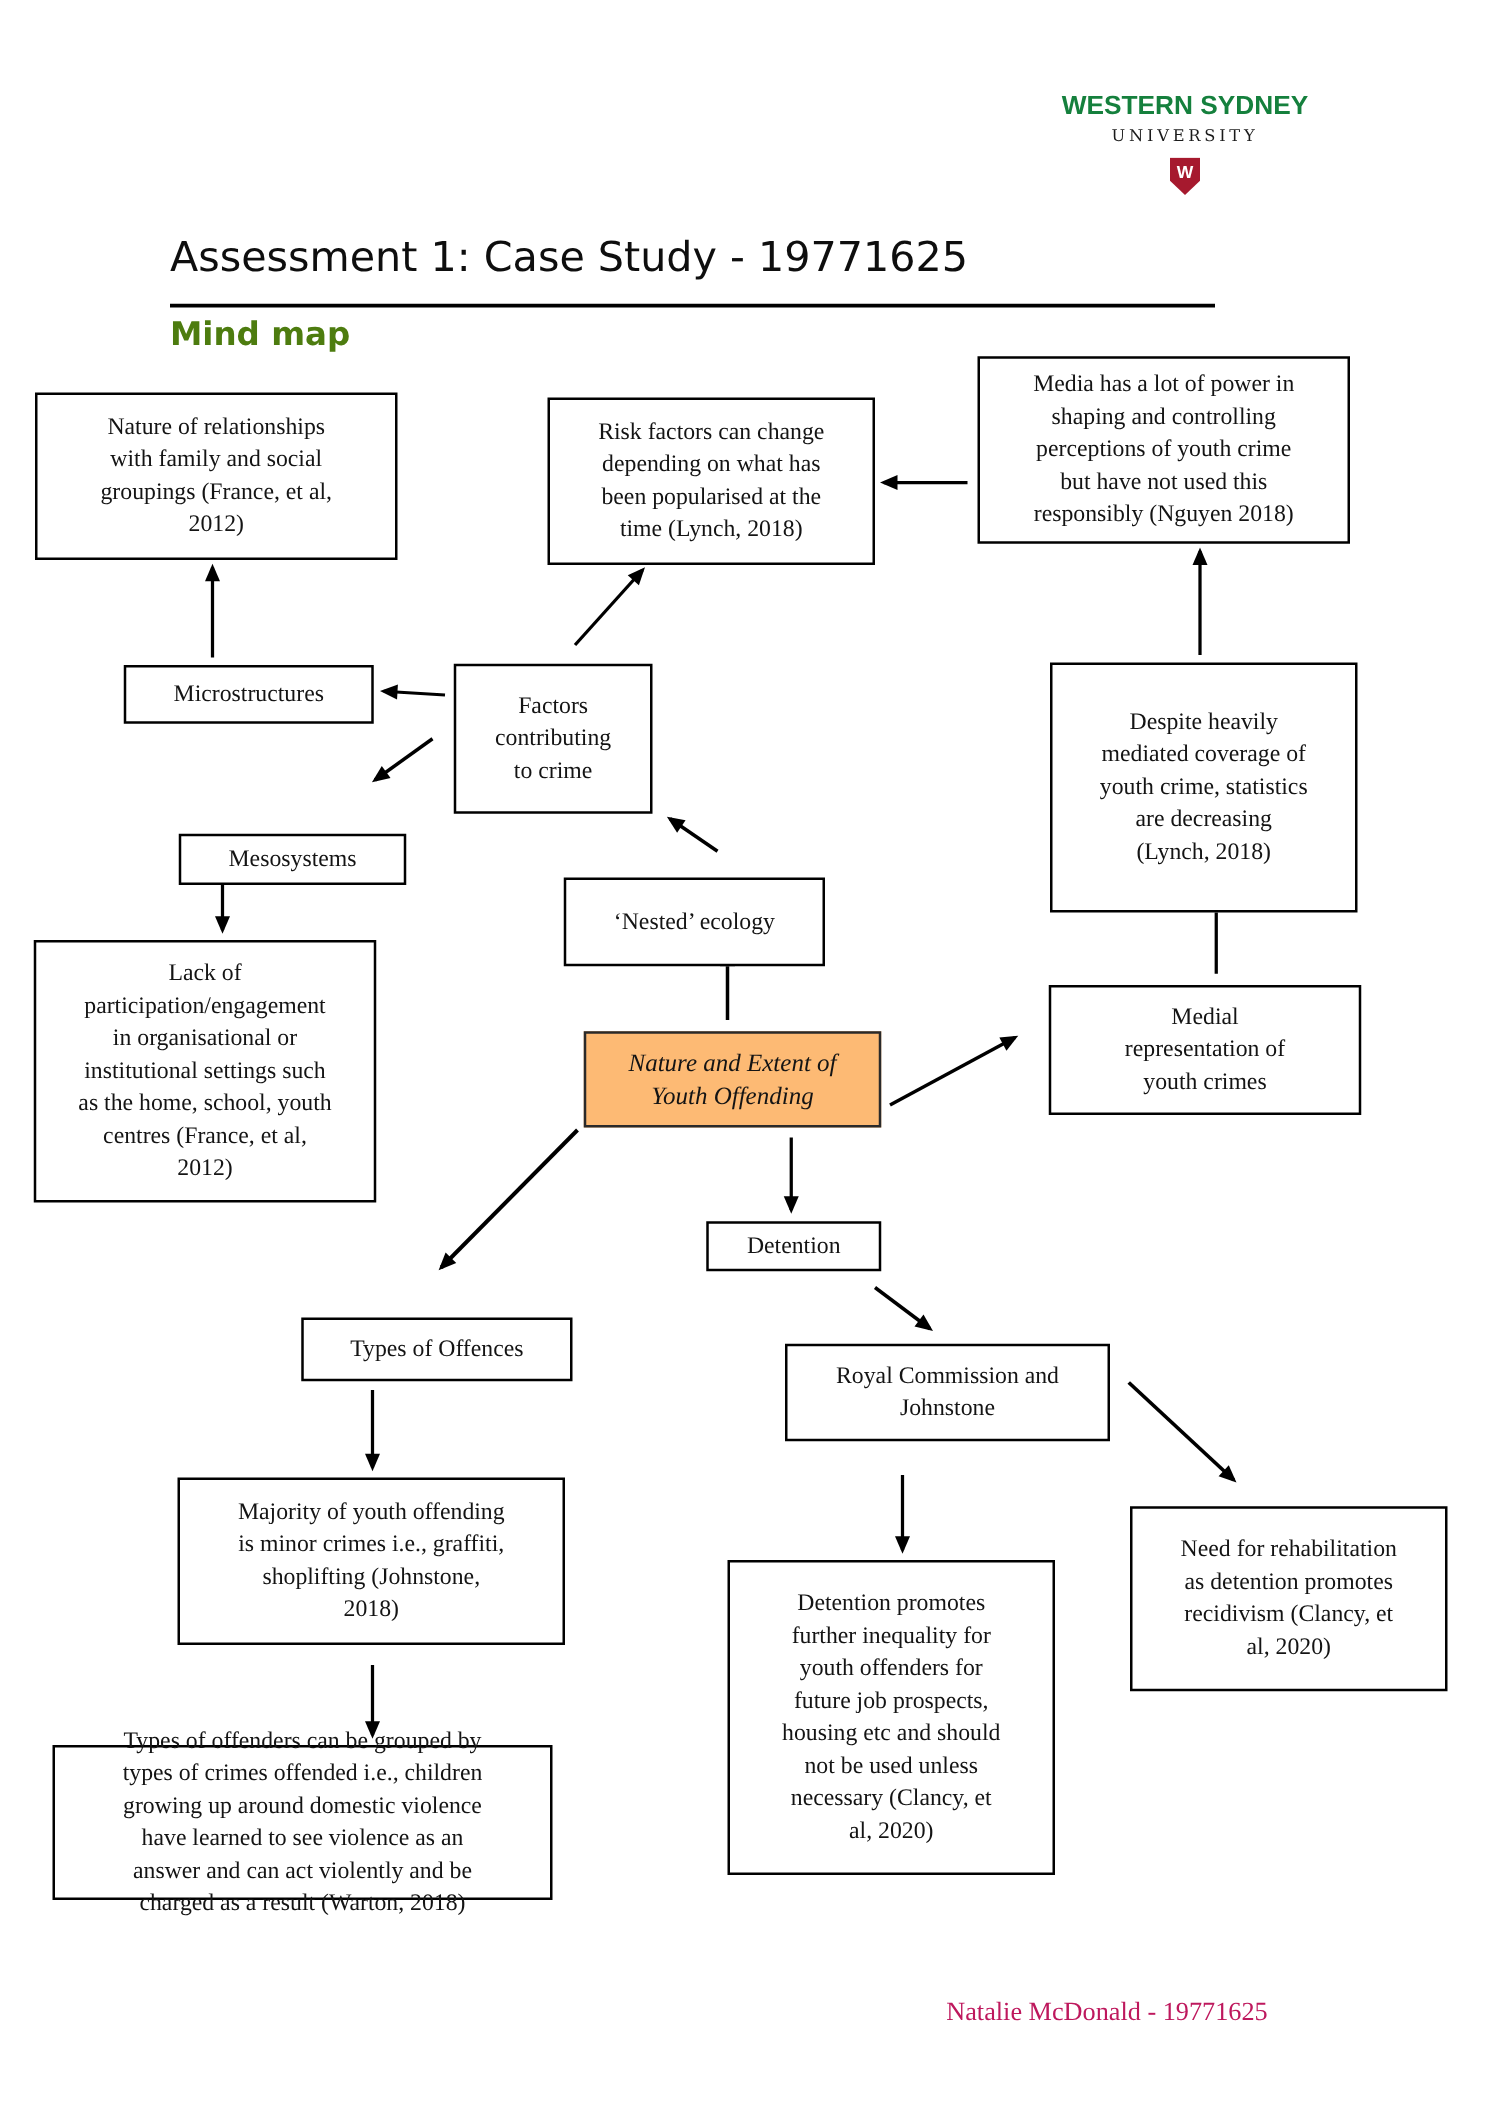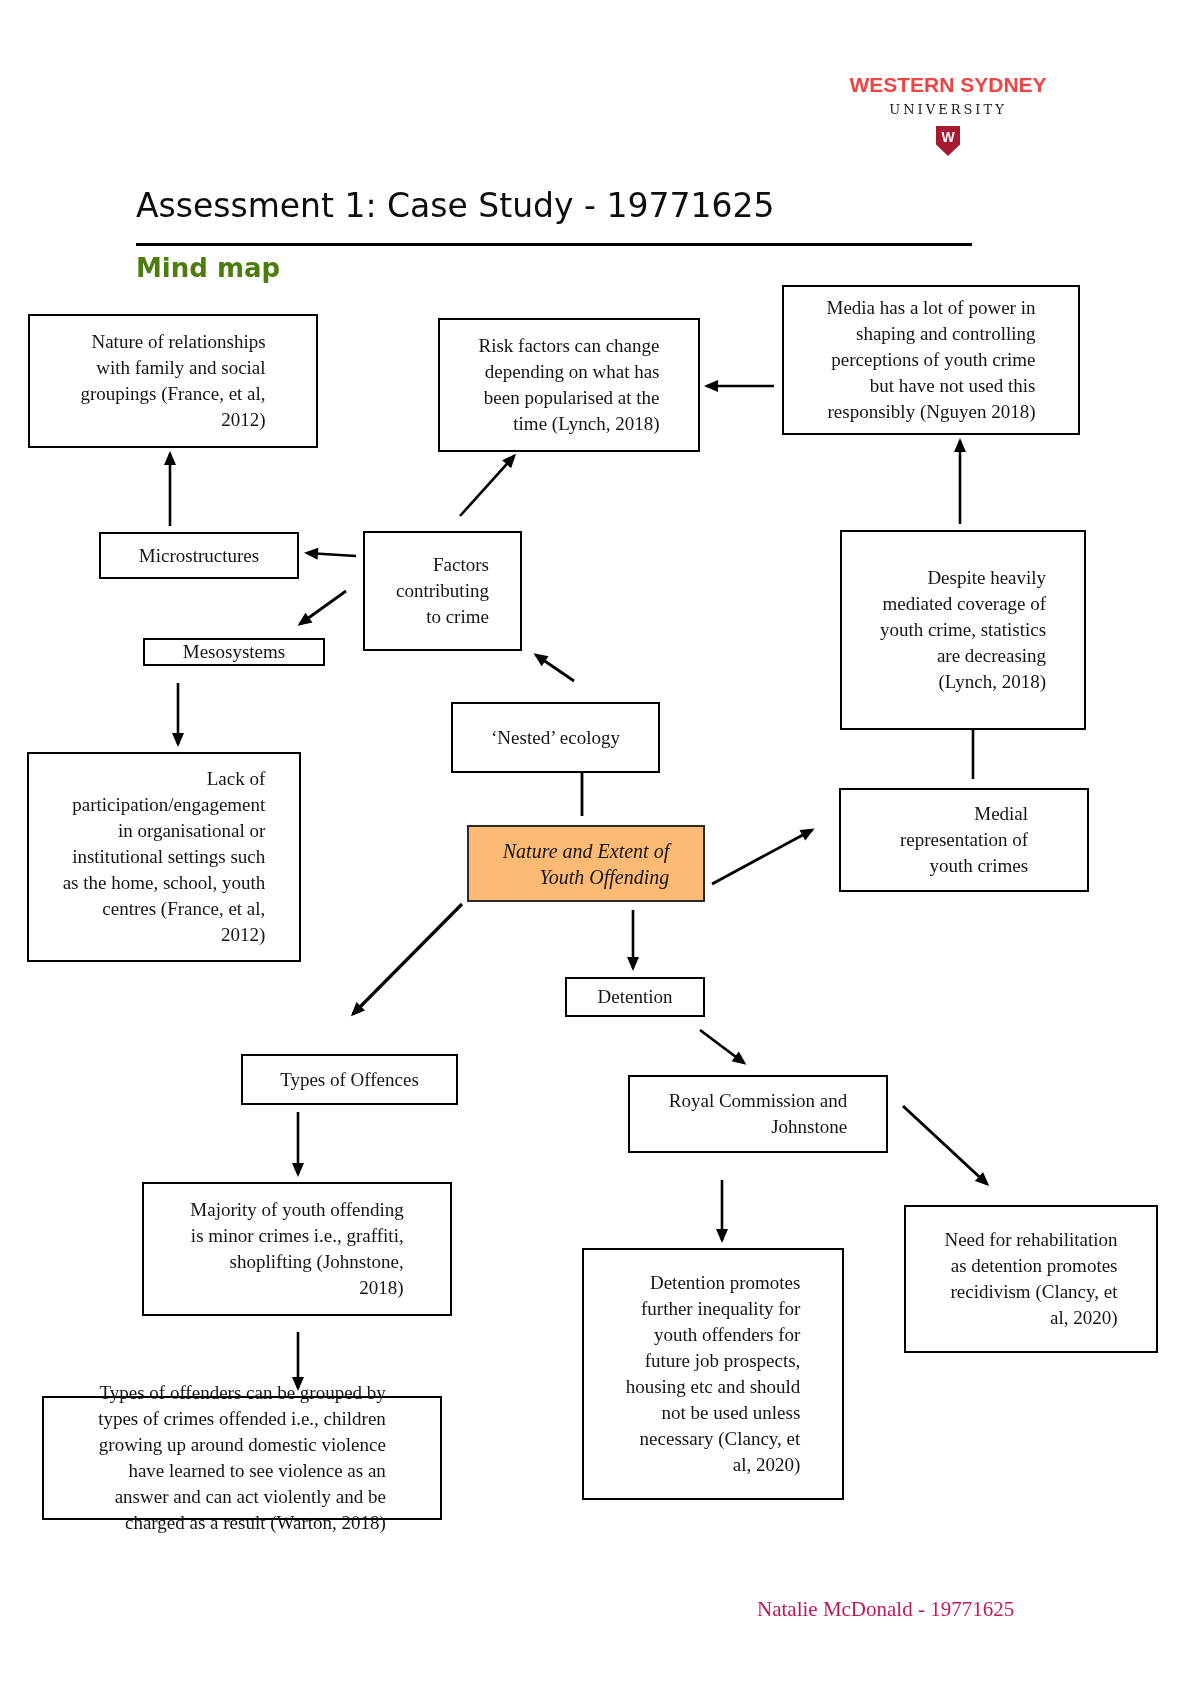--- a/index.html
+++ b/index.html
@@ -2,48 +2,48 @@
 <html><head>
 <meta charset="utf-8">
 <style>
   html,body{margin:0;padding:0;background:#fff;}
   .page{position:relative;width:1200px;height:1698px;background:#ffffff;overflow:hidden;
         font-family:"Liberation Serif",serif;}
 
   
   .logo{position:absolute;left:845px;top:74px;width:206px;text-align:center;}
   .logo-line1{font-family:"Liberation Sans",sans-serif;font-weight:bold;font-size:21px;
-              line-height:22px;color:#ef4444;letter-spacing:0px;}
+              line-height:22px;color:#15803d;letter-spacing:0px;}
   .logo-line2{font-family:"DejaVu Serif",serif;font-size:13px;line-height:15px;color:#1a1a1a;
               letter-spacing:3px;margin-top:6px;}
   .logo-shield{width:24px;height:30px;margin:9px auto 0;background:#a6192e;
                clip-path:polygon(0 0,100% 0,100% 62%,50% 100%,0 62%);
                display:flex;align-items:flex-start;justify-content:center;}
   .logo-shield span{color:#fff;font-family:"Liberation Sans",sans-serif;font-weight:bold;
                font-size:14px;line-height:22px;}
 
   .page-title{position:absolute;left:136px;top:186px;font-family:"DejaVu Sans",sans-serif;
               font-size:33px;line-height:40px;color:#0e0e0e;letter-spacing:0px;white-space:nowrap;}
   .title-rule{position:absolute;left:136px;top:243px;width:836px;height:3px;background:#000;}
   .section-label{position:absolute;left:136px;top:253px;font-family:"DejaVu Sans",sans-serif;
               font-weight:bold;font-size:26px;color:#4d7c0f;}
 
   
   .node{position:absolute;box-sizing:border-box;border:2px solid #000;background:#fff;
-        display:flex;align-items:center;justify-content:center;text-align:right;
+        display:flex;align-items:center;justify-content:center;text-align:center;
         white-space:pre-line;font-family:"Liberation Serif",serif;font-size:19px;
         line-height:26px;color:#141414;padding:4px 8px;}
   .node.center{background:#fdba74;font-style:italic;font-size:20px;border-color:#2a2a2a;}
 
   .n0{left:28px;top:314px;width:290px;height:134px}
   .n1{left:438px;top:318px;width:262px;height:134px}
   .n2{left:782px;top:285px;width:298px;height:150px}
   .n3{left:99px;top:532px;width:200px;height:47px}
   .n4{left:363px;top:531px;width:159px;height:120px}
-  .n5{left:143px;top:638px;width:182px;height:28px}
+  .n5{left:143px;top:667px;width:182px;height:41px}
   .n6{left:451px;top:702px;width:209px;height:71px}
   .n7{left:27px;top:752px;width:274px;height:210px}
   .n8{left:840px;top:530px;width:246px;height:200px}
   .n9{left:467px;top:825px;width:238px;height:77px}
   .n10{left:839px;top:788px;width:250px;height:104px}
   .n11{left:565px;top:977px;width:140px;height:40px}
   .n12{left:241px;top:1054px;width:217px;height:51px}
   .n13{left:628px;top:1075px;width:260px;height:78px}
   .n14{left:142px;top:1182px;width:310px;height:134px}
   .n15{left:904px;top:1205px;width:254px;height:148px}

